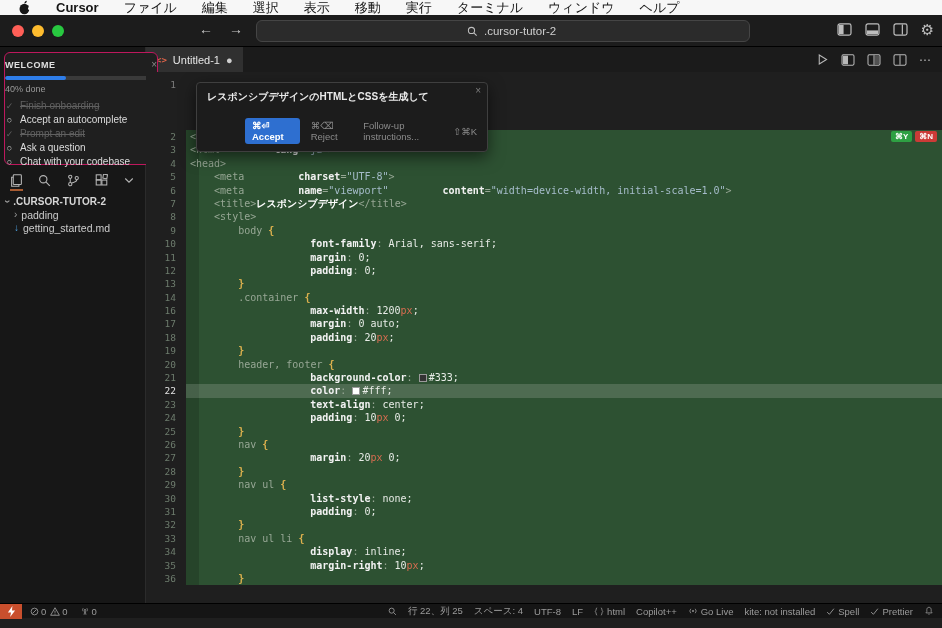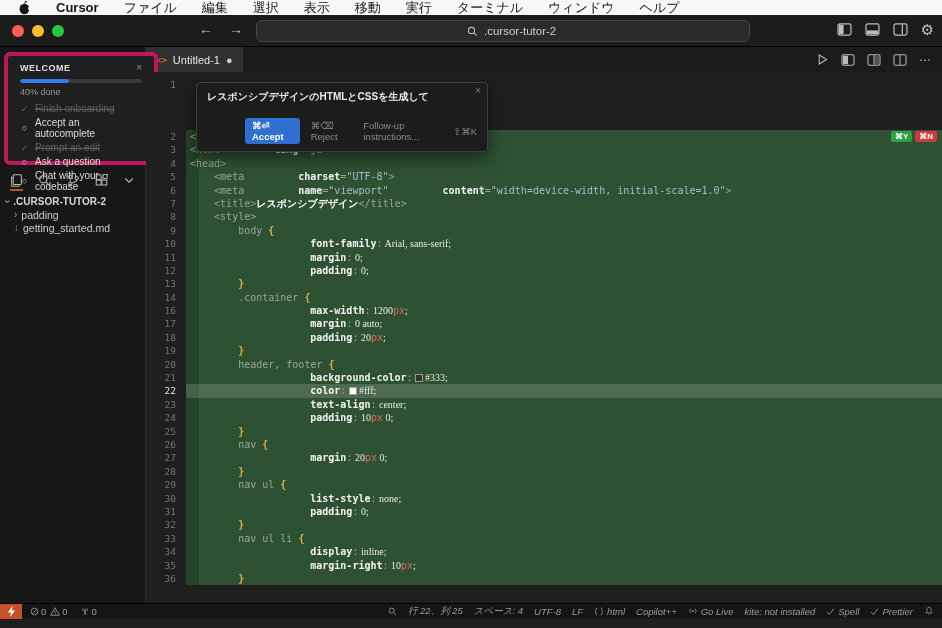--- a/index.html
+++ b/index.html
@@ -25,21 +25,21 @@
     background:#2b2b2b; border:1px solid #454545; border-radius:6px;
     display:flex; align-items:center; gap:6px; padding-left:210px;
     color:#cfcfcf; font-size:11.5px; }
   .tb-icons { position:absolute; right:8px; top:7px; display:flex; gap:13px; align-items:center; color:#bdbdbd; }
   .gear { font-size:15px; line-height:1; }
   
   .main { display:flex; height:556px; }
   
   .sidebar { width:146px; background:#171717; border-right:1px solid #2b2b2b; position:relative; flex:none; }
   .welcome-card { position:absolute; left:4px; top:5px; width:154px; height:113px;
-    background:#1f1f1f; border:4px solid #be185d; border-radius:6px; padding:7px 12px; }
+    background:#1f1f1f; border:1px solid #be185d; border-radius:6px; padding:7px 0; }
   .w-head { display:flex; justify-content:space-between; align-items:center; }
   .w-title { font-size:9px; font-weight:700; letter-spacing:.5px; color:#e0e0e0; }
   .w-close { color:#8a8a8a; font-size:10px; line-height:1; }
   .w-track { height:4px; background:#3a3a3a; border-radius:2px; margin-top:6px; overflow:hidden; }
   .w-fill { height:100%; background:#2e7de9; border-radius:2px; }
   .w-pct { font-size:9px; color:#9a9a9a; margin-top:4px; }
   .w-list { margin-top:6px; display:flex; flex-direction:column; gap:3px; }
   .w-item { display:flex; gap:6px; align-items:center; font-size:10px; color:#dcdcdc; }
   .w-item .w-ic { width:9px; font-size:9px; color:#c9c9c9; text-align:center; flex:none; }
   .w-item.done { color:#606060; }
@@ -72,21 +72,21 @@
   .row { display:flex; height:13.4px; line-height:13.4px; }
   .ln { width:40px; padding-right:10px; text-align:right; color:#6d7c6d; font-size:9.5px; flex:none; }
   .lc { flex:1; white-space:pre; padding-left:4px; min-width:0;
     background:linear-gradient(90deg, rgba(0,0,0,.16) 0px, rgba(0,0,0,.16) 13px, rgba(0,0,0,0) 13px), #2d5132; }
   .row.cur .lc { background:linear-gradient(90deg, rgba(0,0,0,.10) 0px, rgba(0,0,0,.10) 13px, rgba(0,0,0,0) 13px), #4e6b51; }
   .row.cur .ln { color:#e3e3e3; }
   .row1 { position:absolute; top:6px; left:0; right:0; }
   .row1 .ln { color:#7d7d7d; }
   .codeblock { position:absolute; top:58px; left:0; right:0; }
   .t-g { color:#97a795; } .t-a { color:#f2f2f2; font-weight:600;margin-left:48px; }
-  .t-s { color:#a6bdcb; } .t-v { color:#e8ece7;font-family:Liberation Serif, serif; }
+  .t-s { color:#a6bdcb; } .t-v { color:#e8ece7; }
   .t-u { color:#d66c50; } .t-b { color:#dcb14e; font-weight:600; }
   .t-w { color:#ffffff; font-weight:700; }
   .sw { display:inline-block; width:8px; height:8px; border:1px solid #9a9a9a; vertical-align:-1px; margin-right:2px; }
   .sw3 { background:#333333; } .swf { background:#ffffff; }
   .badges { position:absolute; top:59px; right:5px; display:flex; gap:3px; z-index:4; font-family:"Liberation Sans",sans-serif; }
   .badge { font-size:8px; font-weight:700; padding:1px 4px; border-radius:2px; color:#fff; }
   .badge.acc { background:#2ea043; } .badge.rej { background:#cb3b37; }
   
   .widget { position:absolute; left:50px; top:10px; width:292px; background:#1c1c1c;
     border:1px solid #3f3f3f; border-radius:4px; box-shadow:0 5px 16px rgba(0,0,0,.55);
@@ -96,21 +96,21 @@
   .wg-accept { background:#2e6fd0; color:#fff; padding:2px 7px; border-radius:3px; font-weight:600; }
   .wg-close { position:absolute; top:2px; right:6px; color:#7c7c7c; font-size:10px; }
   
   .statusbar { height:15px; background:#151515; display:flex; align-items:center;
     font-size:9.5px; color:#9b9b9b; gap:0; border-top:1px solid #000; }
   .sb-remote { width:22px; height:15px; background:#c94f2d; color:#fff; display:flex;
     align-items:center; justify-content:center; font-size:9px; flex:none; }
   .sb-left { display:flex; align-items:center; gap:4px; padding-left:8px; }
   .sb-grp { display:flex; align-items:center; gap:2px; }
   .sb-right { margin-left:auto; display:flex; align-items:center; gap:11px; padding-right:8px; }
-  .sb-item { display:flex; align-items:center; gap:3px; white-space:nowrap;font-style:italic; }
+  .sb-item { display:flex; align-items:center; gap:3px; white-space:nowrap; }
   svg.ic { display:block; }
 </style>
 </head>
 <body>
 
 <div class="menubar">
   <span class="apple-logo">
     <svg width="13" height="15" viewBox="0 0 13 15" class="ic">
       <ellipse cx="6.4" cy="9" rx="4.9" ry="5.2" fill="#151515"></ellipse>
       <circle cx="11.6" cy="8.4" r="1.6" fill="#f7f7f7"></circle>

